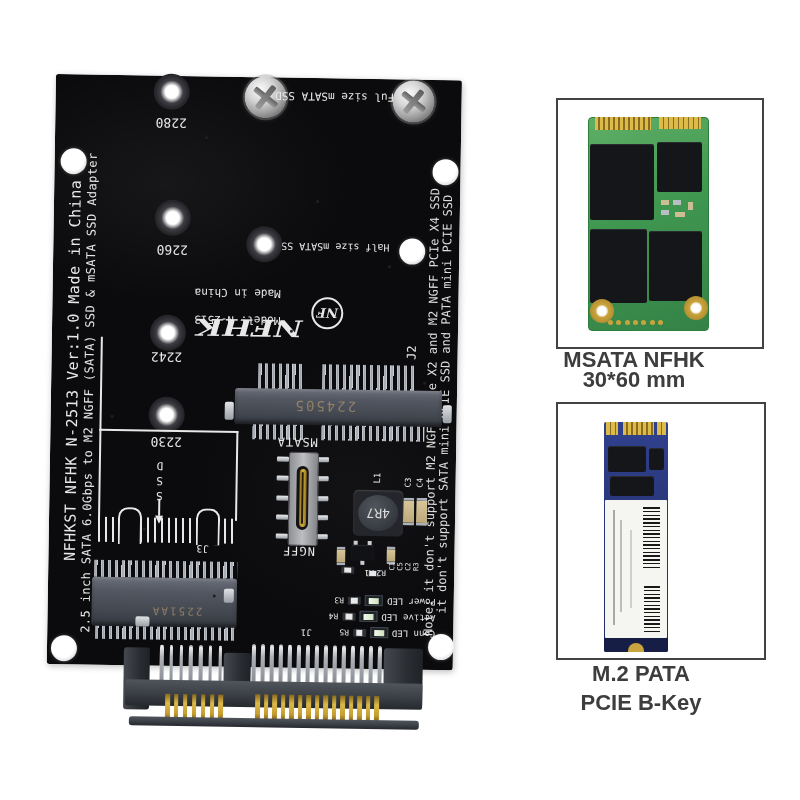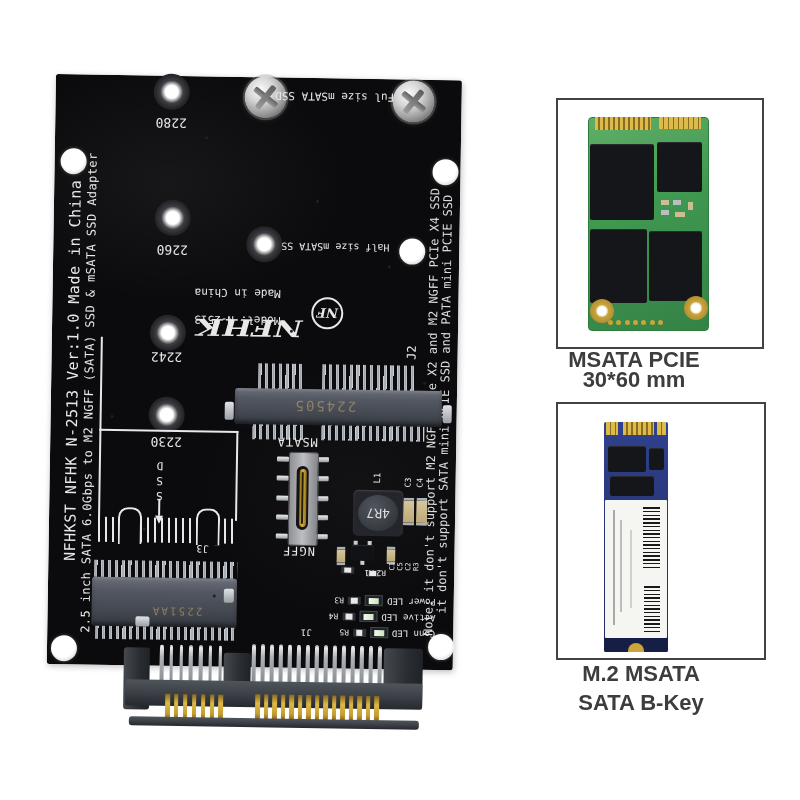--- a/index.html
+++ b/index.html
@@ -356,21 +356,21 @@
           <div class="gold-dot"></div>
           <div class="gold-dot"></div>
           <div class="gold-dot"></div>
           <div class="gold-dot"></div>
           <div class="gold-dot"></div>
           <div class="gold-dot"></div>
         </div>
     </div>
   </div>
   <div class="caption" style="left:534px;top:350px;width:200px;font-size:22px;line-height:20px;">
-    <div>MSATA PCIE</div>
+    <div>MSATA NFHK</div>
     <div>30*60 mm</div>
   </div>
 
   <div class="pbox" style="left:556px;top:402px;width:206px;height:254px;">
     <div class="m2board" style="left:46px;top:18px;width:64px;height:230px;">
       <div class="goldfingers" style="left:2px;top:0;width:12px;height:13px;"></div>
       <div class="goldfingers" style="left:19px;top:0;width:31px;height:13px;"></div>
       <div class="goldfingers" style="left:53px;top:0;width:9px;height:13px;"></div>
       <div class="mchip" style="left:4px;top:24px;width:38px;height:26px;"></div>
       <div class="mchip" style="left:45px;top:26px;width:15px;height:22px;"></div>
@@ -380,17 +380,17 @@
         <div class="barcode" style="left:39px;top:84px;width:16px;height:48px;"></div>
         <div style="position:absolute;left:8px;top:10px;width:2px;height:115px;background:#a8a8a8;"></div>
         <div style="position:absolute;left:15px;top:20px;width:2px;height:92px;background:#bdbdbd;"></div>
         <div style="position:absolute;left:25px;top:30px;width:2px;height:78px;background:#cfcfcf;"></div>
       </div>
       <div class="m2darkband" style="left:0;top:216px;width:64px;height:14px;"></div>
       <div style="position:absolute;left:24px;top:221px;width:16px;height:16px;border-radius:50%;background:#caa53d;"></div>
     </div>
   </div>
   <div class="caption" style="left:536px;top:659px;width:210px;font-size:22px;line-height:29px;">
-    <div>M.2 MSATA</div>
-    <div>SATA B-Key</div>
+    <div>M.2 PATA</div>
+    <div>PCIE B-Key</div>
   </div>
 
 </div>
 
 </body></html>

